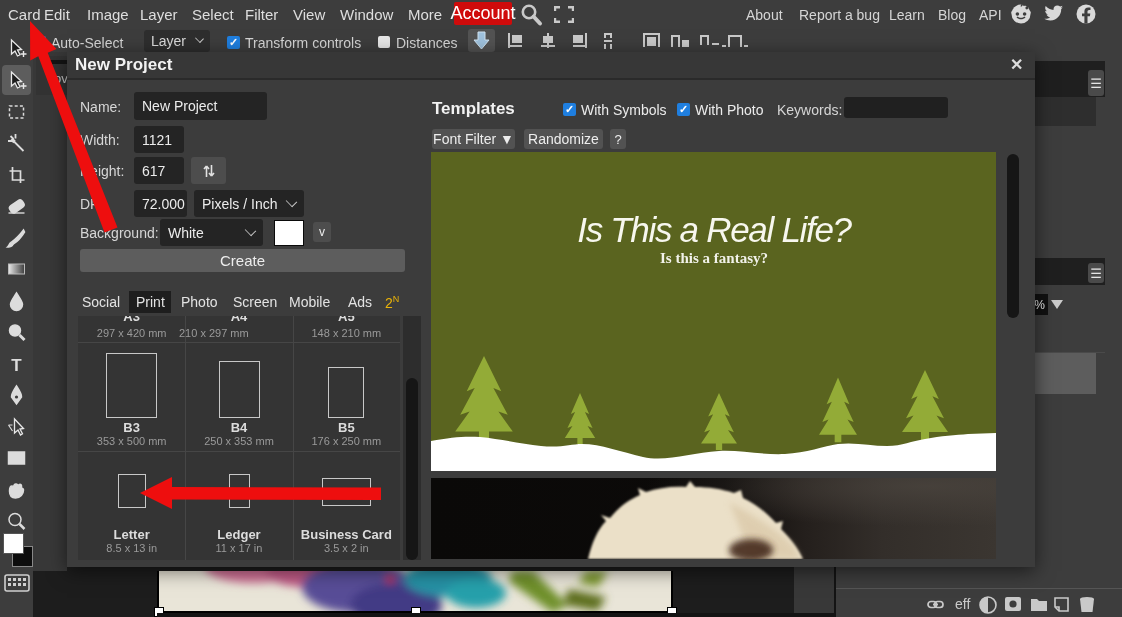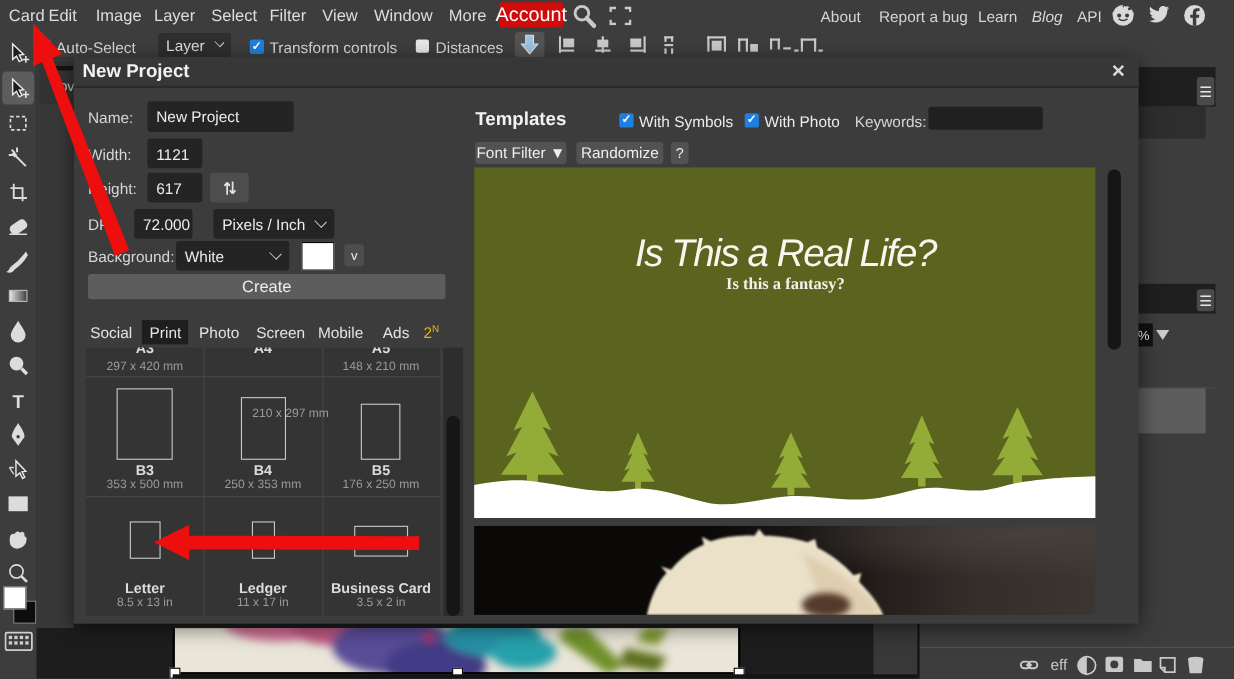--- a/index.html
+++ b/index.html
@@ -117,21 +117,21 @@
     <g stroke="#c9c9c9" stroke-width="2.4" fill="none">
       <path d="M1,5 V1.2 H6"></path>
         <path d="M14,1.2 H19 V5"></path>
       <path d="M19,12 V15.8 H14"></path>
         <path d="M6,15.8 H1 V12"></path>
     </g>
   </svg>
   <div class="abs menu" style="left:746px;top:7px;color:#d5d5d5;font-size:14px;">About</div>
   <div class="abs menu" style="left:799px;top:7px;color:#d5d5d5;font-size:14px;">Report a bug</div>
   <div class="abs menu" style="left:889px;top:7px;color:#d5d5d5;font-size:14px;">Learn</div>
-  <div class="abs menu" style="left:938px;top:7px;color:#d5d5d5;font-size:14px;font-style:italic;">Blog</div>
+  <div class="abs menu" style="left:938px;top:7px;color:#d5d5d5;font-size:14px;">Blog</div>
   <div class="abs menu" style="left:979px;top:7px;color:#d5d5d5;font-size:14px;">API</div>
   <div id="socials" class="abs" style="left:1008px;top:3px;width:100px;height:22px;"><svg width="100" height="22" viewBox="0 0 100 22" fill="#d9d9d9">
         <g transform="translate(3,0)">
           <circle cx="10" cy="11" r="9.5" fill="#d9d9d9"></circle>
           <g fill="#3d3d3d">
             <circle cx="6.4" cy="11" r="1.8"></circle>
             <circle cx="13.6" cy="11" r="1.8"></circle>
             <path d="M5.5,14.5 c2.5,2.4 6.5,2.4 9,0 l-1,-1 c-2,1.8 -5,1.8 -7,0 Z"></path>
             <circle cx="15.8" cy="5" r="1.4"></circle>
             <path d="M10,3.5 l0.8,-1.8 3,0.8" stroke="#3d3d3d" stroke-width="1.2" fill="none"></path>
@@ -308,21 +308,21 @@
   <div class="abs inp" style="left:134px;top:157px;width:50px;height:27px;">617</div>
   <div class="abs btn" style="left:191px;top:157px;width:35px;height:27px;background:#4d4d4d;">
     <svg width="12" height="14" viewBox="0 0 12 14">
         <g stroke="#e2e2e2" stroke-width="1.6" fill="none">
           <path d="M3.5,13 V2 M3.5,2 L1,5 M3.5,2 L6,5"></path>
           <path d="M8.5,1 V12 M8.5,12 L6,9 M8.5,12 L11,9"></path>
         </g>
       </svg>
   </div>
   <div class="abs lbl" style="left:80px;top:196px;">DPI:</div>
-  <div class="abs inp" style="left:122px;top:190px;width:53px;height:27px;">72.000</div>
+  <div class="abs inp" style="left:134px;top:190px;width:53px;height:27px;">72.000</div>
   <div class="abs sel" style="left:194px;top:190px;width:110px;height:27px;">Pixels / Inch <span class="carr"></span></div>
   <div class="abs lbl" style="left:80px;top:225px;">Background:</div>
   <div class="abs sel" style="left:160px;top:219px;width:103px;height:27px;">White <span class="carr"></span></div>
   <div class="abs" style="left:274px;top:220px;width:28px;height:24px;background:#fff;border:1px solid #0a0a0a;"></div>
   <div class="abs btn" style="left:313px;top:222px;width:18px;height:20px;background:#4d4d4d;font-size:12px;">v</div>
   <div class="abs btn" style="left:80px;top:249px;width:325px;height:23px;background:#5d5d5d;font-size:15px;">Create</div>
 
   <div class="abs" style="left:129px;top:291px;width:42px;height:22px;background:#1e1e1e;"></div>
   <div class="abs lbl" style="left:82px;top:294px;color:#e3e3e3;">Social</div>
   <div class="abs lbl" style="left:136px;top:294px;color:#e3e3e3;">Print</div>
@@ -333,21 +333,21 @@
   <div class="abs lbl" style="left:385px;top:294px;color:#eab308;">2<sup style="font-size:9px;">N</sup></div>
 
   <div id="grid" class="abs" style="left: 78px; top: 316px; width: 322px; height: 244px; background: rgb(52, 52, 52); overflow: hidden;">
       <div class="abs" style="left:107px;top:0;width:1px;height:244px;background:#464646;"></div>
       <div class="abs" style="left:215px;top:0;width:1px;height:244px;background:#464646;"></div>
       <div class="abs" style="left:0;top:26px;width:322px;height:1px;background:#464646;"></div>
       <div class="abs" style="left:0;top:135px;width:322px;height:1px;background:#464646;"></div>
       <div class="abs" style="left:-6.333333333333336px;top:-7px;width:120px;text-align:center;color:#dcdcdc;font-size:13px;font-weight:bold;">A3</div>
       <div class="abs" style="left:-6.333333333333336px;top:11px;width:120px;text-align:center;color:#9a9a9a;font-size:11px;">297 x 420 mm</div>
       <div class="abs" style="left:101px;top:-7px;width:120px;text-align:center;color:#dcdcdc;font-size:13px;font-weight:bold;">A4</div>
-      <div class="abs" style="left:101px;top:11px;width:120px;text-align:right;color:#9a9a9a;font-size:11px;margin-top:43px;">210 x 297 mm</div>
+      <div class="abs" style="left:101px;top:11px;width:120px;text-align:left;color:#9a9a9a;font-size:11px;">210 x 297 mm</div>
       <div class="abs" style="left:208.33333333333331px;top:-7px;width:120px;text-align:center;color:#dcdcdc;font-size:13px;font-weight:bold;">A5</div>
       <div class="abs" style="left:208.33333333333331px;top:11px;width:120px;text-align:center;color:#9a9a9a;font-size:11px;">148 x 210 mm</div>
       <div class="abs" style="left:28.166666666666664px;top:37px;width:51px;height:65px;border:1px solid #c8c8c8;box-sizing:border-box;"></div>
       <div class="abs" style="left:-6.333333333333336px;top:104px;width:120px;text-align:center;color:#dcdcdc;font-size:13px;font-weight:bold;">B3</div>
       <div class="abs" style="left:-6.333333333333336px;top:119px;width:120px;text-align:center;color:#9a9a9a;font-size:11px;">353 x 500 mm</div>
       <div class="abs" style="left:140.5px;top:45px;width:41px;height:57px;border:1px solid #c8c8c8;box-sizing:border-box;"></div>
       <div class="abs" style="left:101px;top:104px;width:120px;text-align:center;color:#dcdcdc;font-size:13px;font-weight:bold;">B4</div>
       <div class="abs" style="left:101px;top:119px;width:120px;text-align:center;color:#9a9a9a;font-size:11px;">250 x 353 mm</div>
       <div class="abs" style="left:250.33333333333331px;top:51px;width:36px;height:51px;border:1px solid #c8c8c8;box-sizing:border-box;"></div>
       <div class="abs" style="left:208.33333333333331px;top:104px;width:120px;text-align:center;color:#dcdcdc;font-size:13px;font-weight:bold;">B5</div>

